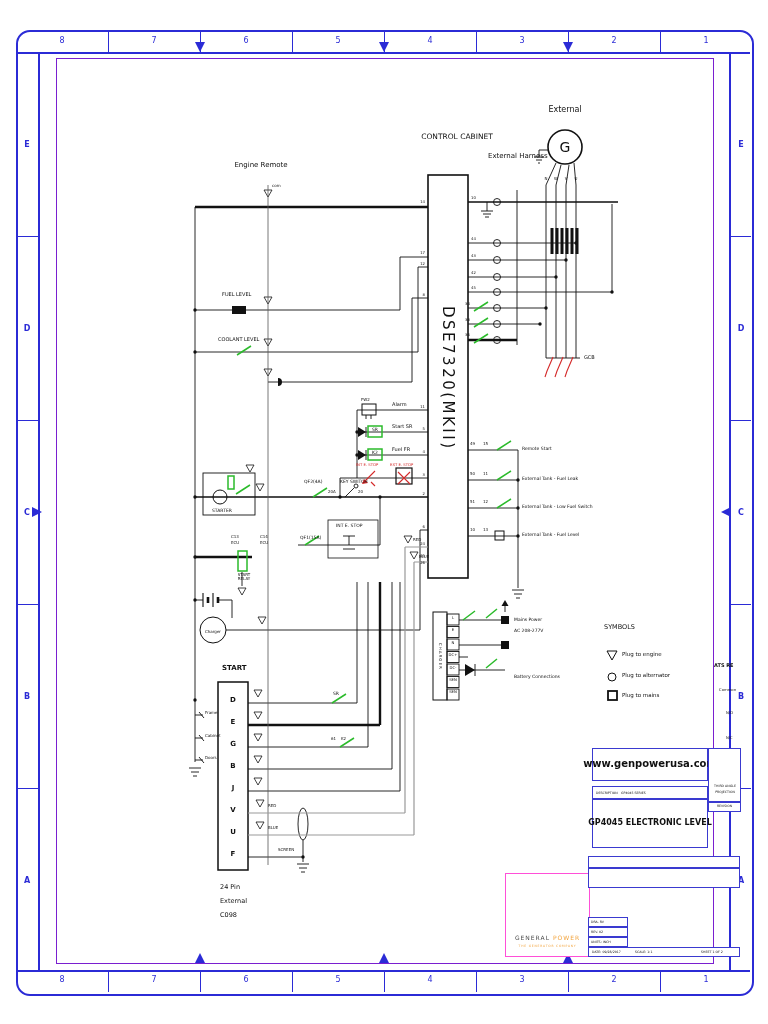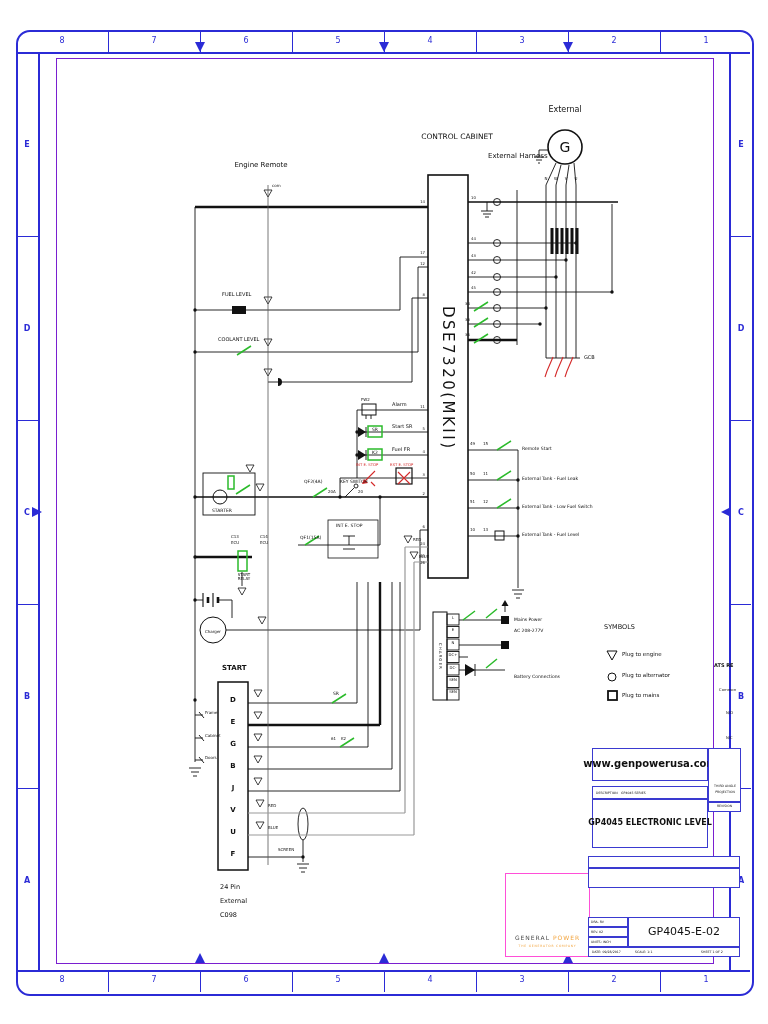--- a/index.html
+++ b/index.html
@@ -437,22 +437,19 @@
   <div class="tb thin" style="left:588px;top:868px;width:152px;height:20px;"></div>
   <div class="tb thin" style="left:588px;top:917px;width:40px;height:10px;">
     <span class="lbl f3" style="left:2px;top:3px;">DRA.  RV</span>
   </div>
   <div class="tb thin" style="left:588px;top:927px;width:40px;height:10px;">
     <span class="lbl f3" style="left:2px;top:3px;">REV. 02</span>
   </div>
   <div class="tb thin" style="left:588px;top:937px;width:40px;height:10px;">
     <span class="lbl f3" style="left:2px;top:3px;">UNITS: INCH</span>
   </div>
-  <div class="tb ctr" style="left:628px;top:917px;width:112px;height:30px;">
-    <span class="lbl f11" style="position:static;">GP4045-E-02</span>
-  </div>
   <div class="tb thin" style="left:588px;top:947px;width:152px;height:10px;">
     <span class="lbl f3" style="left:3px;top:3px;">DATE:  09/28/2017</span>
     <span class="lbl f3" style="left:46px;top:3px;">SCALE: 1:1</span>
     <span class="lbl f3" style="left:112px;top:3px;">SHEET   1   OF   2</span>
   </div>
 
 </div>
 
 </body></html>

